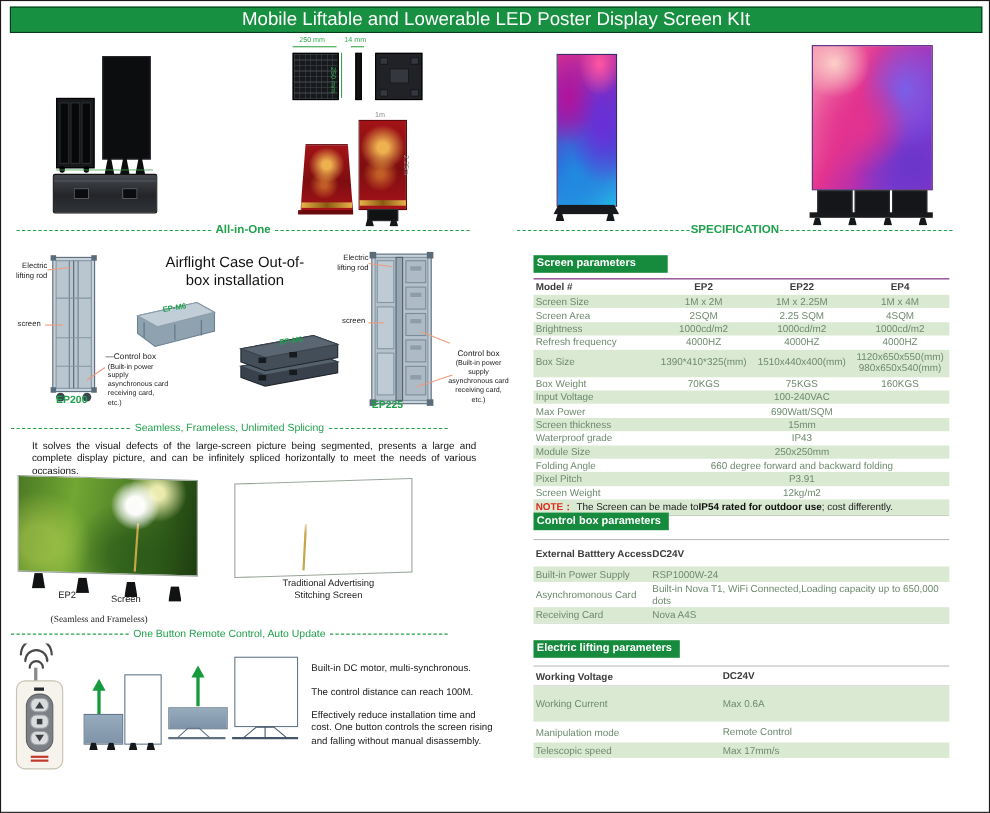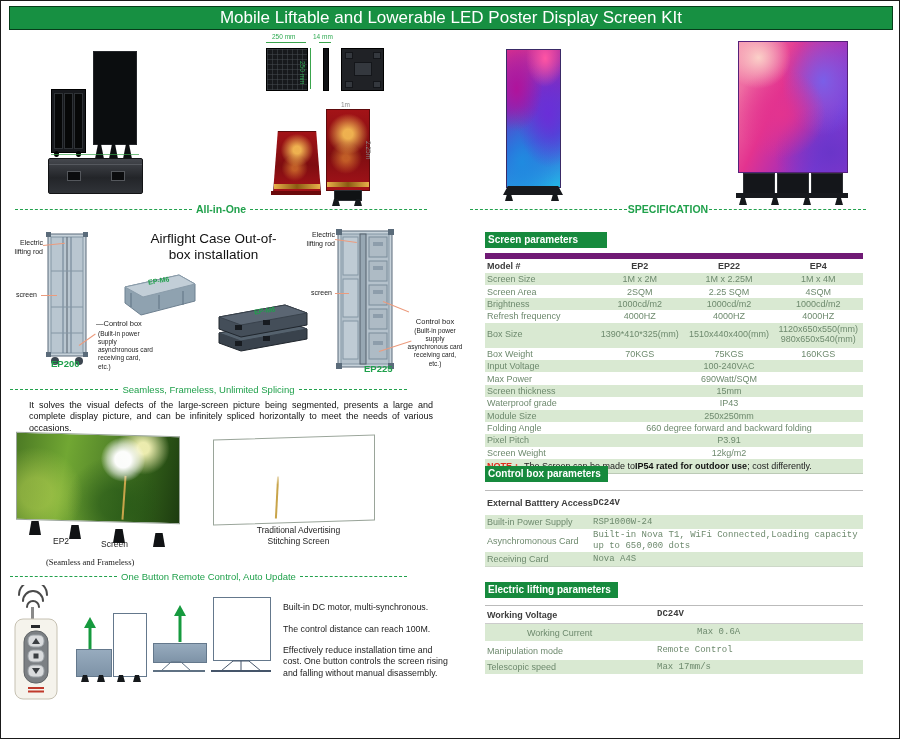--- a/index.html
+++ b/index.html
@@ -91,28 +91,28 @@
 
   
   .badge{position:absolute;background:#168a3d;color:#fff;font-weight:bold;font-size:10px;
          padding:2px 7px 3px 3px;min-width:112px;}
   .tbl{position:absolute;width:378px;font-size:9px;color:#6e8a6e;}
   .trow{display:flex;align-items:center;}
   .trow.g{background:#d9e9d2;}
   .trow .tl{width:110px;padding-left:2px;box-sizing:border-box;}
   .trow .tc{width:89.3px;text-align:center;}
   .trow .tspan{width:268px;text-align:center;}
-  .thead{border-top:6px solid #701a75;color:#3c3c3c;font-weight:bold;height:14px;}
+  .thead{border-top:1px solid #701a75;color:#3c3c3c;font-weight:bold;height:14px;}
   .r12{height:12.4px;}
   .r25{height:25px;line-height:1.1;}
   .note{height:14px;background:#d9e9d2;display:flex;align-items:center;color:#222;white-space:nowrap;}
   .note .nred{color:#e02a1a;font-weight:bold;padding:0 3px 0 2px;}
   .note b{color:#111;}
   .kv .tl2{box-sizing:border-box;padding-left:2px;}
-  .kv .tv{flex:1;line-height:1.2;font-family:Liberation Mono, monospace;}
+  .kv .tv{flex:1;line-height:1.2;}
   .bold{color:#3c3c3c;font-weight:bold;}
 
   
   svg{display:block;}
 </style>
 </head>
 <body>
 
 <div class="page">
 
@@ -269,21 +269,21 @@
       <rect x="54" y="136" width="6" height="6" fill="#5a6b7a"></rect>
   </svg>
   <div class="tlabel" style="left:300px;top:230px;width:34px;text-align:right;">Electric lifting rod</div>
   <div class="leader" style="left:334px;top:238px;width:22px;transform:rotate(8deg);"></div>
   <div class="tlabel" style="left:310px;top:288px;">screen</div>
   <div class="leader" style="left:334px;top:292px;width:14px;"></div>
   <div class="leader" style="left:378px;top:350px;width:34px;transform:rotate(-18deg);"></div>
   <div class="leader" style="left:382px;top:300px;width:28px;transform:rotate(22deg);"></div>
   <div class="tlabel" style="left:408px;top:316px;width:52px;text-align:center;font-size:7.5px;">Control box</div>
   <div class="tlabel" style="left:406px;top:326px;width:56px;text-align:center;font-size:6.5px;">(Built-in power supply asynchronous card receiving card, etc.)</div>
-  <div class="gname" style="left:363px;top:362px;text-align:center;">EP225</div>
+  <div class="gname" style="left:337px;top:362px;text-align:center;">EP225</div>
 
   <div class="dhead" style="left:5px;top:383px;width:405px;font-size:9.5px;font-weight:normal;">
     <span>Seamless, Frameless, Unlimited Splicing</span>
   </div>
   <div class="para">It solves the visual defects of the large-screen picture being segmented, presents a large and complete display picture, and can be infinitely spliced horizontally to meet the needs of various occasions.</div>
 
   <div class="dand" style="left:15px;top:433px;width:162px;height:86px;transform:skewY(1.6deg);">
     <div class="stem" style="left:106px;top:40px;height:44px;transform:rotate(4deg);"></div>
     <div class="puff" style="left:84px;top:2px;"></div>
   </div>
@@ -468,21 +468,21 @@
       <div class="tv">Nova A4S</div>
     </div>
   </div>
 
   <div class="badge" style="left:484px;top:581px;">Electric lifting parameters</div>
   <div class="tbl" style="left:484px;top:604px;border-top:1px solid #bbb;">
     <div class="trow kv" style="height:17px;border-bottom:1px solid #ccc;">
       <div class="tl tl2 bold" style="width:172px;">Working Voltage</div>
       <div class="tv bold">DC24V</div>
     </div>
-    <div class="trow kv g" style="height:17px;padding-left:40px;">
+    <div class="trow kv g" style="height:32px;">
       <div class="tl tl2" style="width:172px;">Working Current</div>
       <div class="tv">Max 0.6A</div>
     </div>
     <div class="trow kv" style="height:19px;">
       <div class="tl tl2" style="width:172px;">Manipulation mode</div>
       <div class="tv">Remote Control</div>
     </div>
     <div class="trow kv g" style="height:14px;">
       <div class="tl tl2" style="width:172px;">Telescopic speed</div>
       <div class="tv">Max 17mm/s</div>

